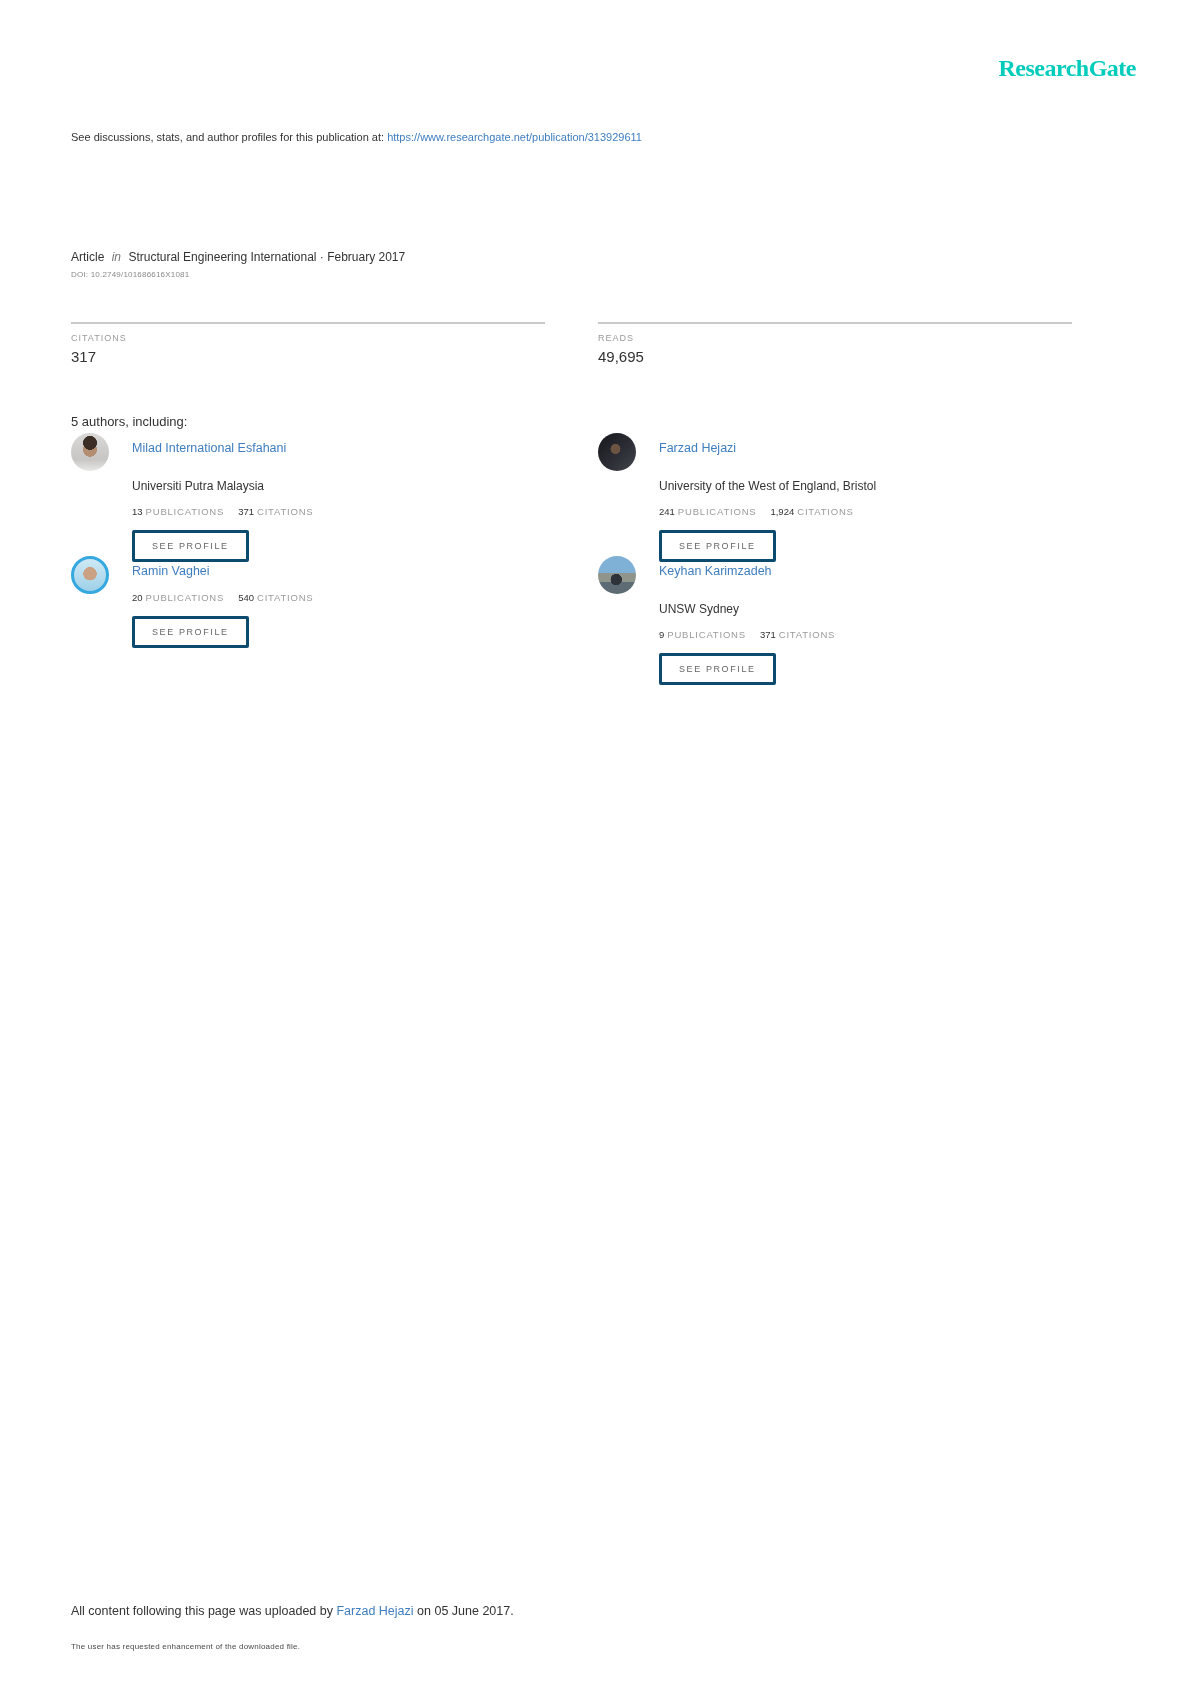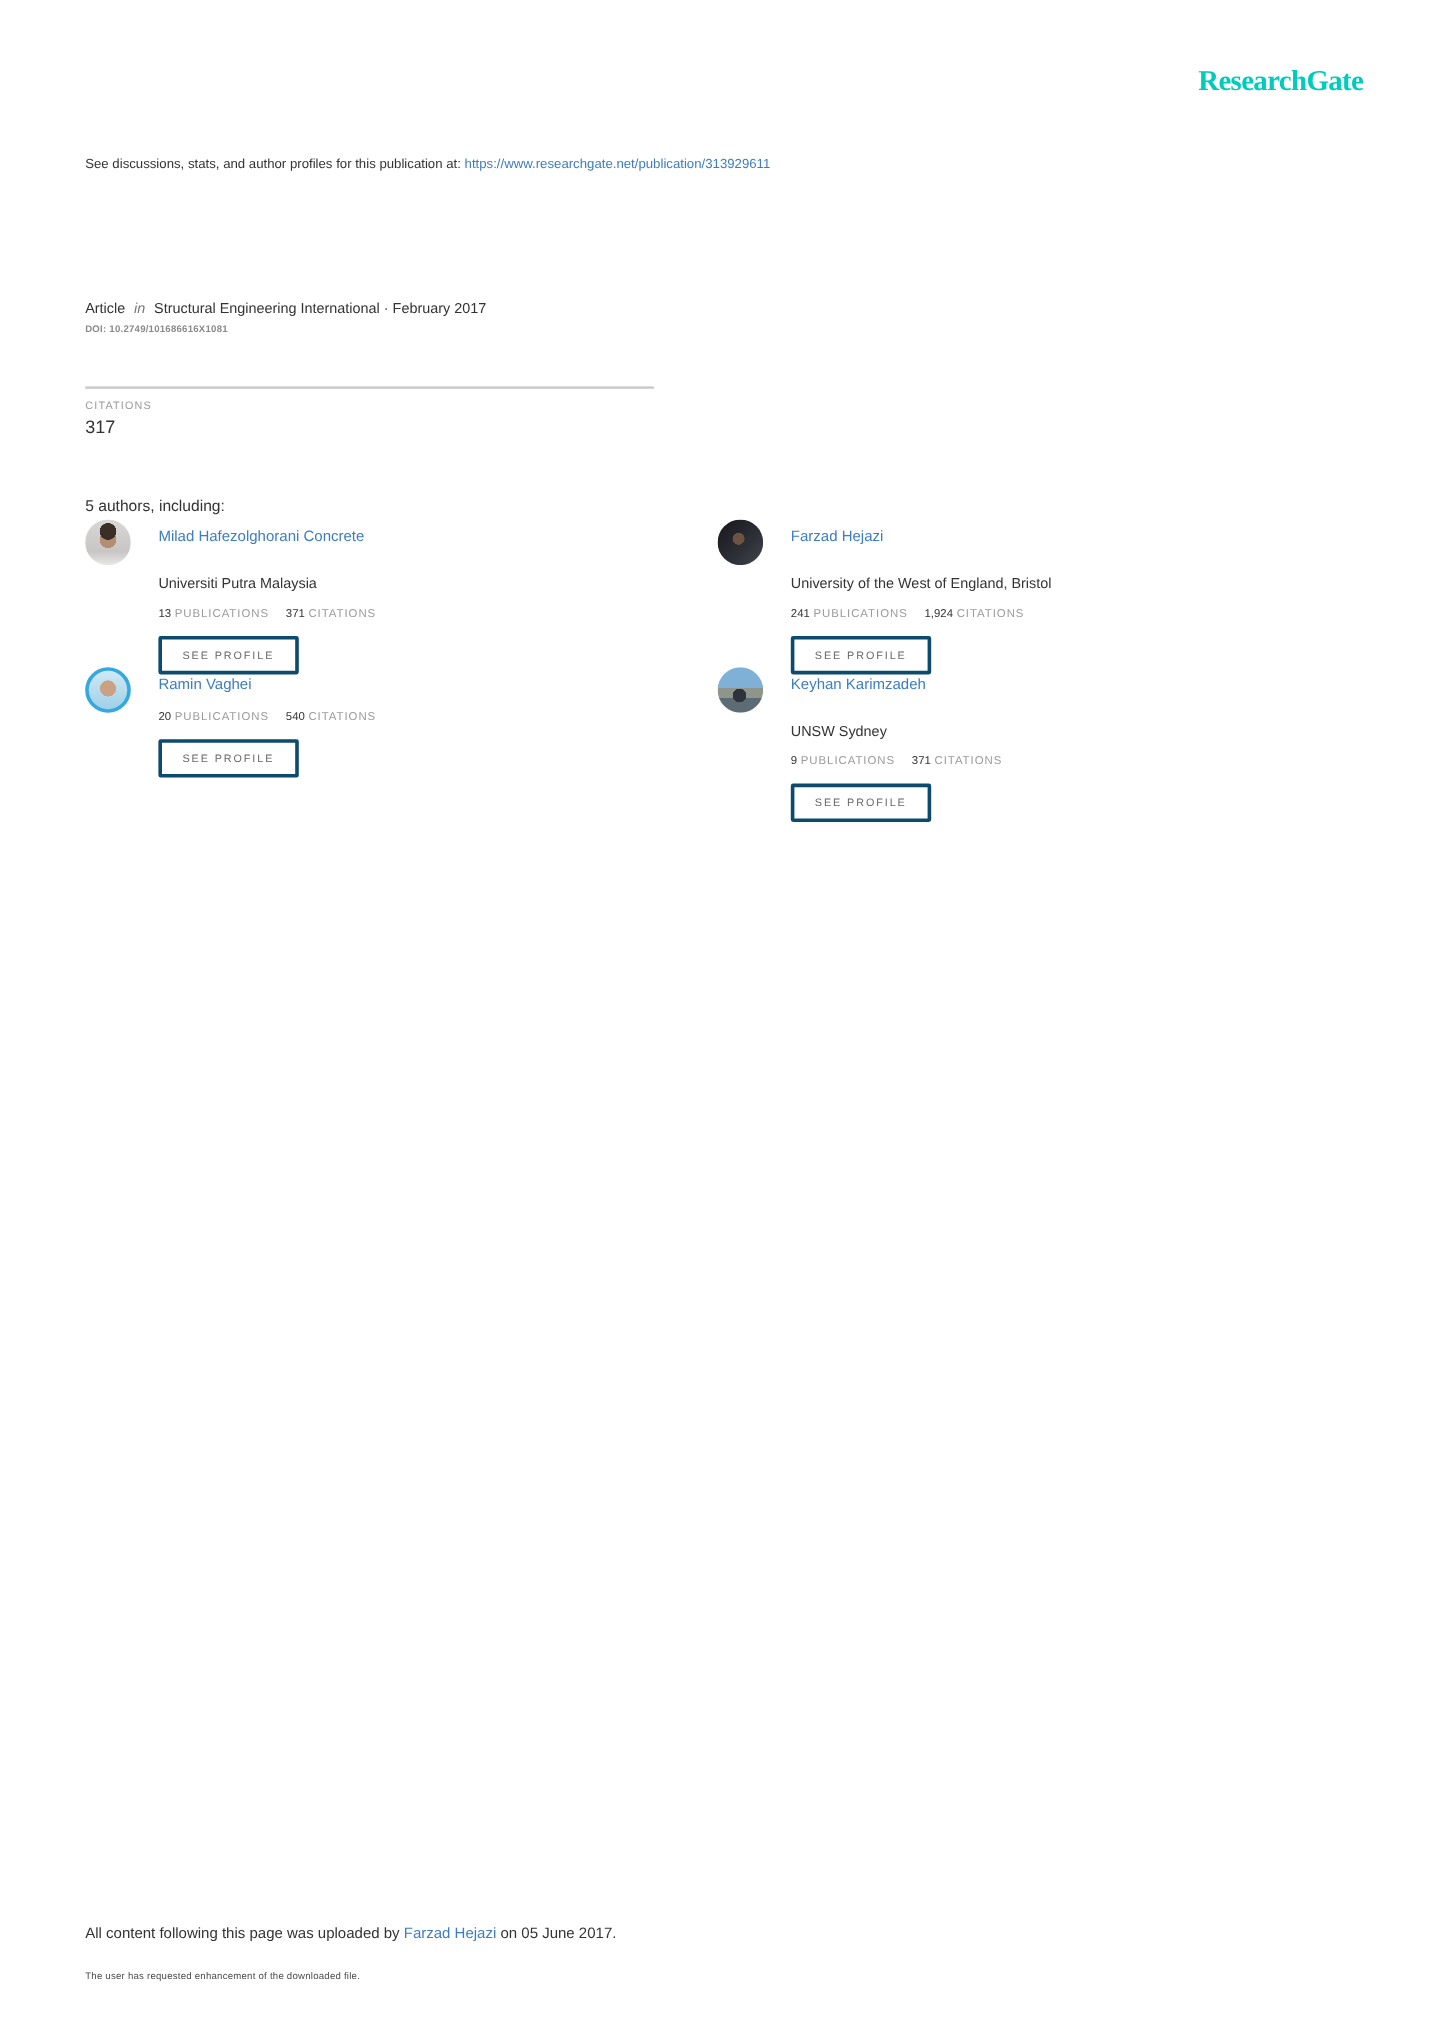--- a/index.html
+++ b/index.html
@@ -26,21 +26,21 @@
   
   .title {
     top:160px; left:71px; width:900px;
     font-family:"Liberation Serif", serif;
     font-size:28px; font-weight:400; color:#262626;
   }
 
   
   .meta { top:250px; left:71px; font-size:12px; color:#333; }
   .meta .in { font-style:italic; color:#777; margin:0 4px; }
-  .doi { top:270px; left:71px; font-size:8px; color:#8a8a8a; letter-spacing:0.2px;font-weight:bold; }
+  .doi { top:270px; left:71px; font-size:8px; color:#8a8a8a; letter-spacing:0.2px; }
 
   
   .stat-col { top:322px; width:474px; border-top:2px solid #c9c9c9; padding-top:9px; }
   .stat-col.left  { left:71px; }
   .stat-col.right { left:598px; }
   .stat-label { font-size:9px; letter-spacing:1px; color:#9a9a9a; }
   .stat-value { font-size:15px; color:#333; margin-top:5px; }
 
   .authors-heading { top:414px; left:71px; font-size:13px; color:#333; }
 
@@ -110,27 +110,31 @@
     <span>Article</span>
     <span class="in">in</span>
     <span>Structural Engineering International · February 2017</span>
   </div>
   <div class="abs doi">DOI: 10.2749/101686616X1081</div>
 
   <div class="abs stat-col left">
     <div class="stat-label">CITATIONS</div>
     <div class="stat-value">317</div>
   </div>
+  <div class="abs stat-col right">
+    <div class="stat-label">READS</div>
+    <div class="stat-value">49,695</div>
+  </div>
 
   <div class="abs authors-heading">5 authors, including:</div>
 
   <div class="abs card r1l">
     <div class="avatar milad"></div>
     <div class="info">
-      <a class="author-name link">Milad Hafezolghorani Concrete</a>
+      <a class="author-name link">Milad International Esfahani</a>
       <div class="author-inst">Universiti Putra Malaysia</div>
       <div class="author-stats">
         <span class="num">13</span><span class="lbl">PUBLICATIONS</span><span class="num">371</span><span class="lbl">CITATIONS</span>
       </div>
       <button class="see-profile">SEE PROFILE</button>
     </div>
   </div>
 
   <div class="abs card r1r">
     <div class="avatar farzad"></div>

